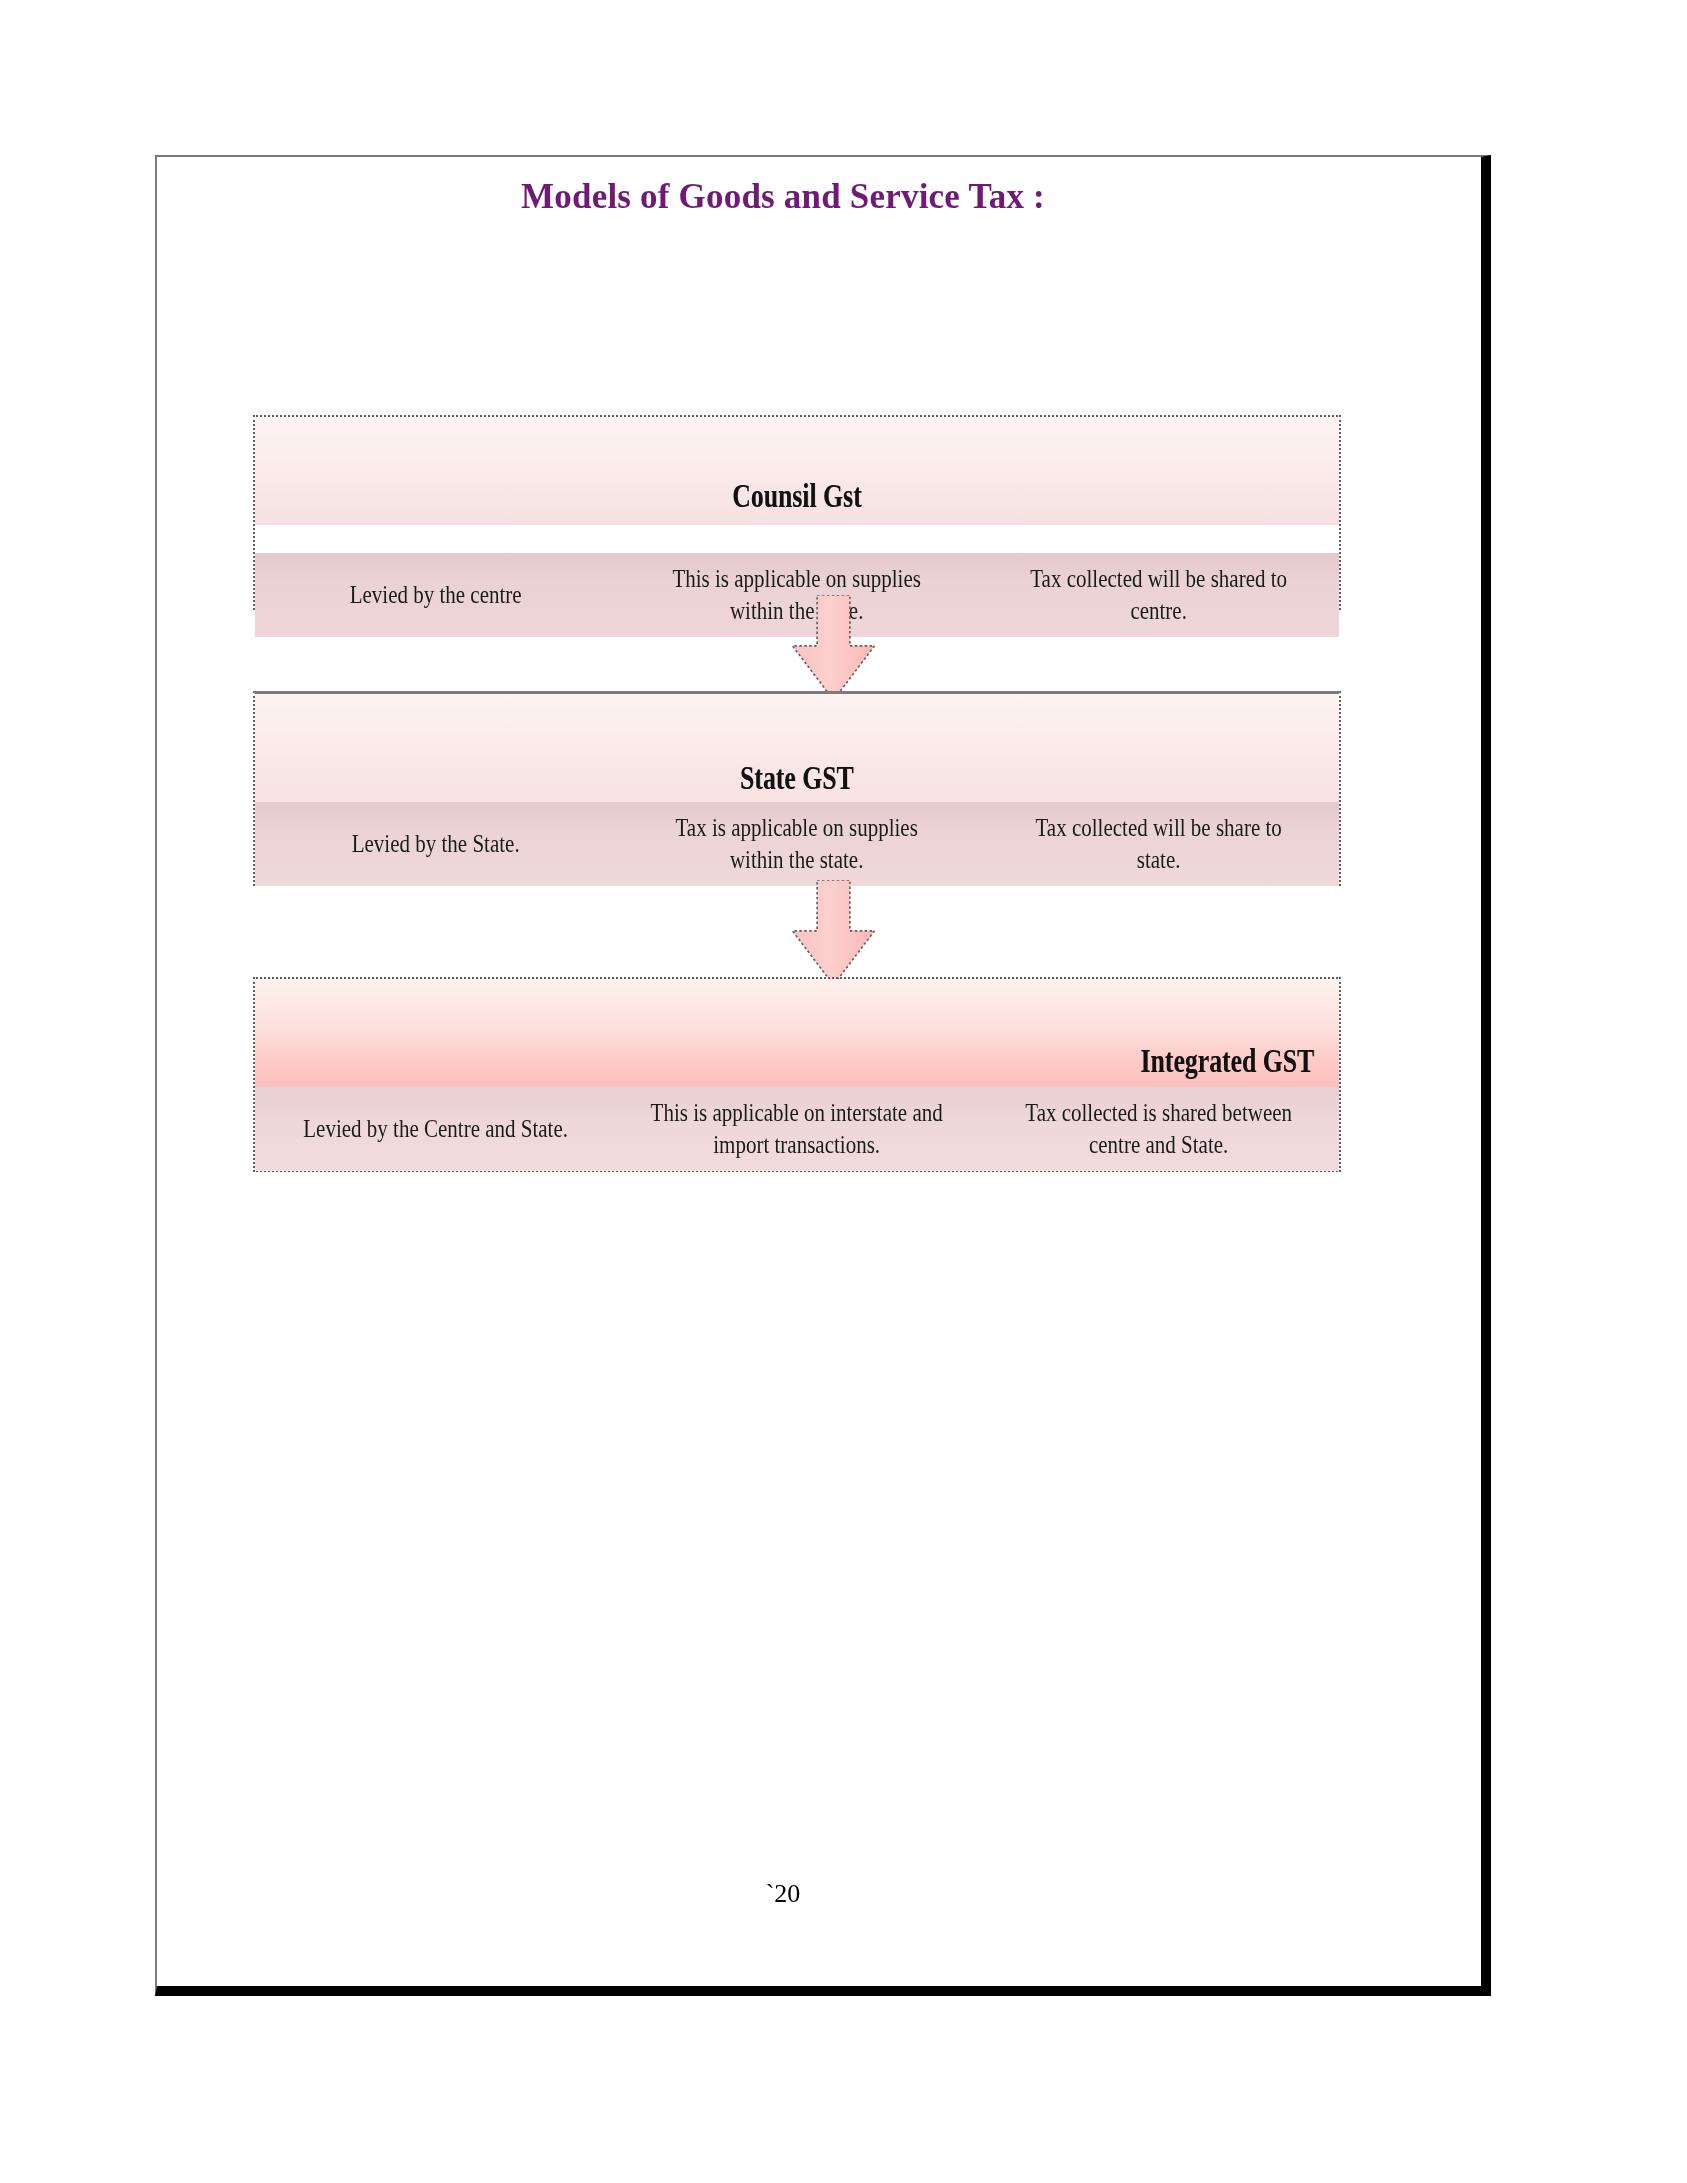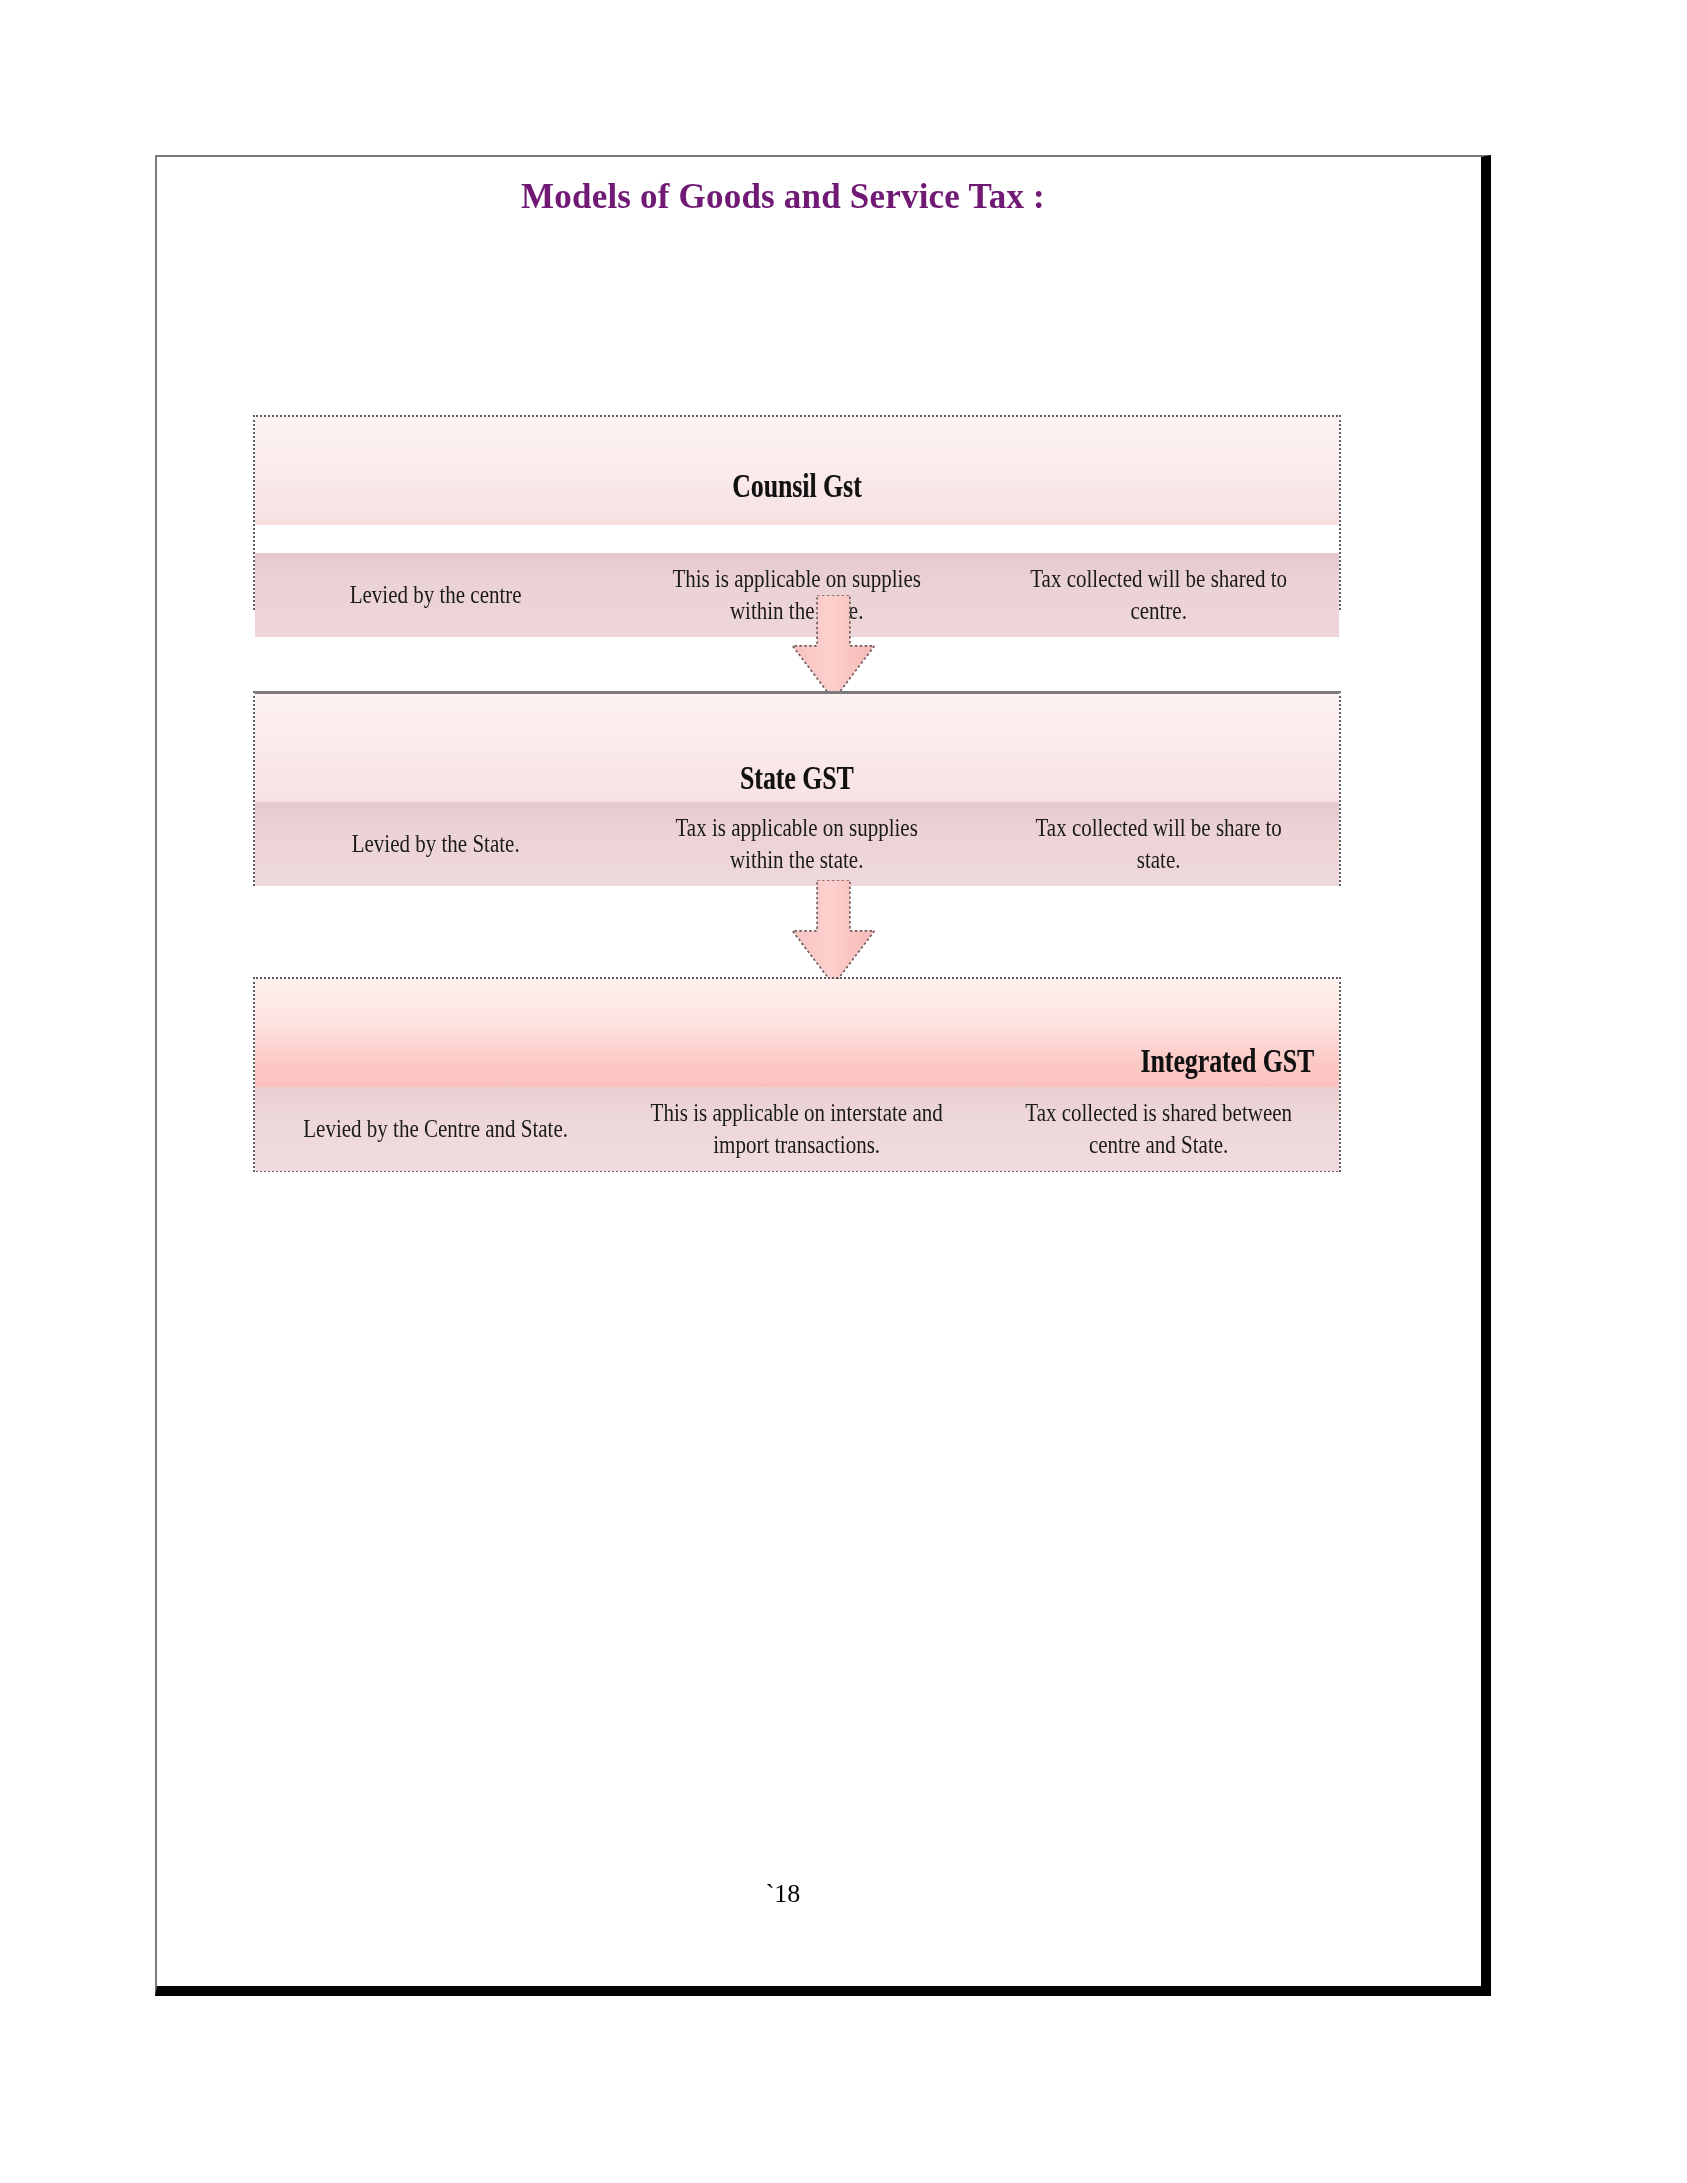--- a/index.html
+++ b/index.html
@@ -97,21 +97,21 @@
     color: #1a1a1a;
     padding: 0 5px;
     box-sizing: border-box;
     font-family: "Liberation Serif", "DejaVu Serif", serif;
     transform: scaleX(.84);
     transform-origin: center;
   }
 
   
   #box-council { top: 258px; height: 195px; }
-  #box-council .box-head { height: 108px; align-items: flex-end; padding-bottom: 20px;
+  #box-council .box-head { height: 108px; align-items: flex-end; padding-bottom: 10px;
      background: linear-gradient(180deg, #fdf3f2 0%, #fbece d 40%, #f7e3e3 100%); }
   #box-council .box-head { background: linear-gradient(180deg,#fdf4f3 0%, #faeae9 55%, #f6e0e1 100%); }
   #box-council .box-body { height: 84px;
      background: linear-gradient(180deg,#e5c9cd 0%, #ebd2d4 35%, #eed6d8 100%); margin-top: 28px; }
 
   #box-state { top: 534px; height: 195px; }
   #box-state .box-head { height: 108px; align-items: flex-end; padding-bottom: 5px;
      background: linear-gradient(180deg,#fdf3f2 0%, #faeae9 50%, #f7e2e3 100%); }
   #box-state .box-body { height: 84px;
      background: linear-gradient(180deg,#e6cacd 0%, #ecd3d5 35%, #efd9da 100%); }
@@ -203,16 +203,16 @@
       </div>
       <div class="box-body">
         <div class="cell">Levied by the Centre and State.</div>
         <div class="cell">This is applicable on interstate and import transactions.</div>
         <div class="cell">Tax  collected is shared between centre and State.</div>
       </div>
     </div>
 
   </div>
 
-  <div id="page-number">`18</div>
+  <div id="page-number">`20</div>
 
 </div>
 
 
 </body></html>

